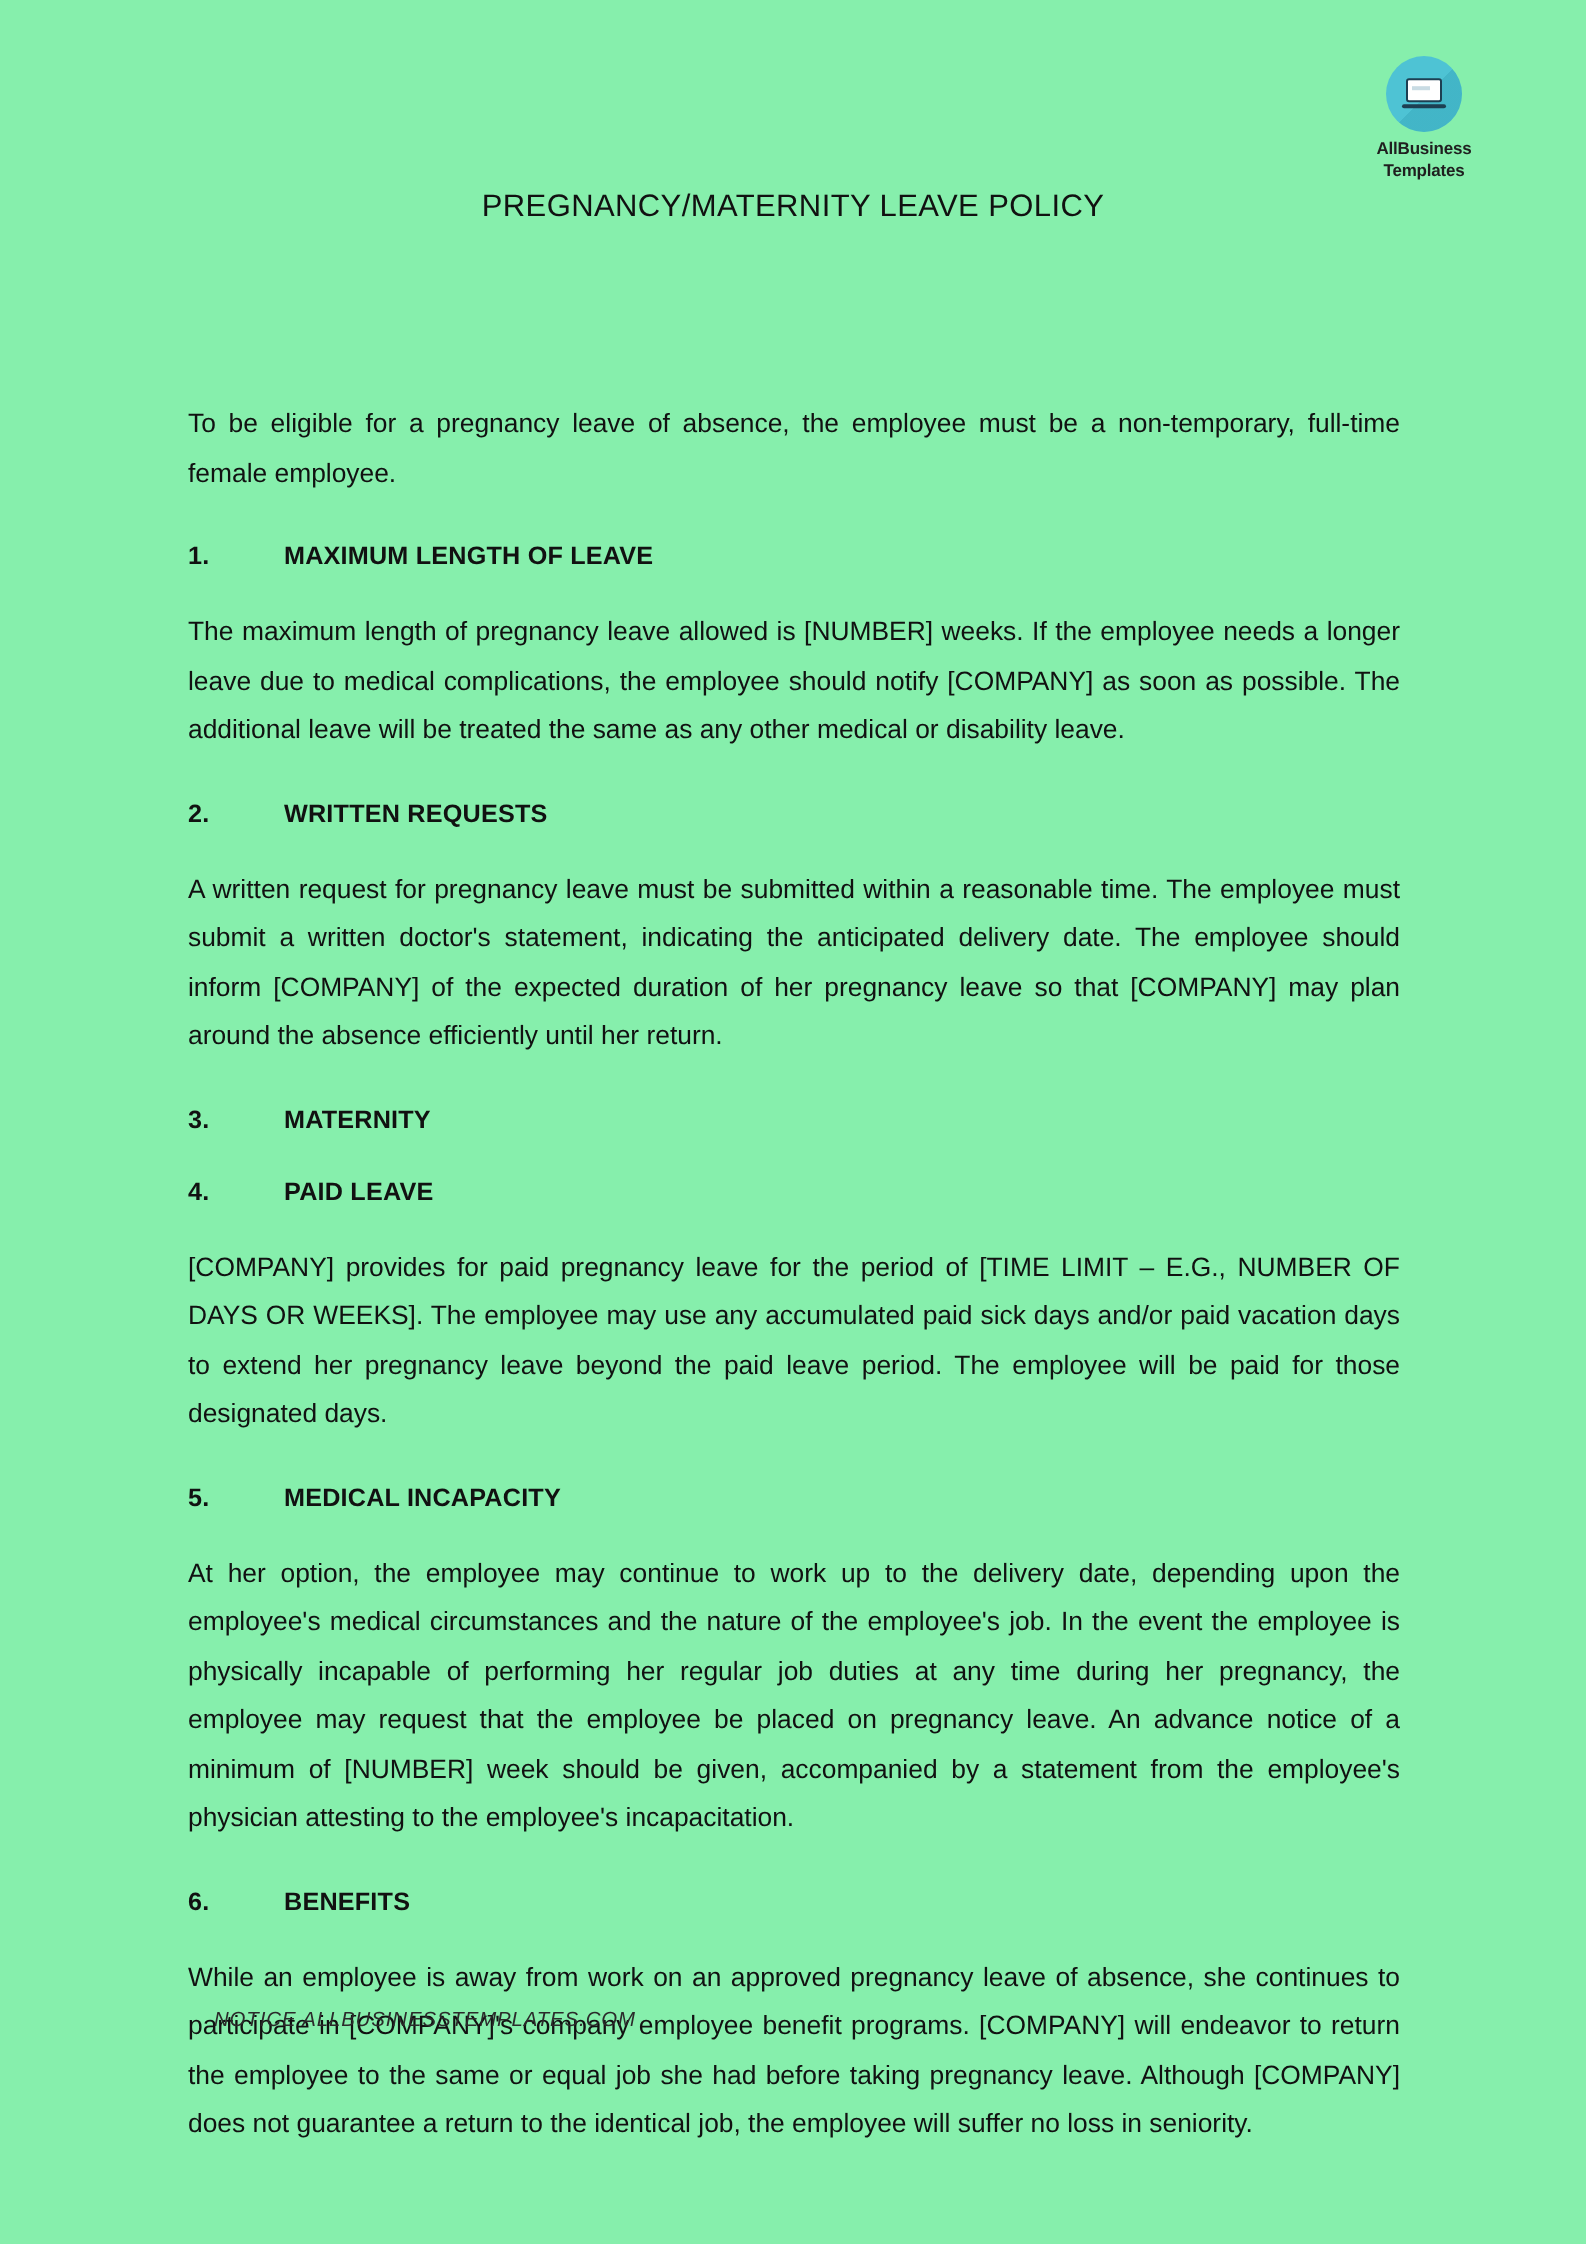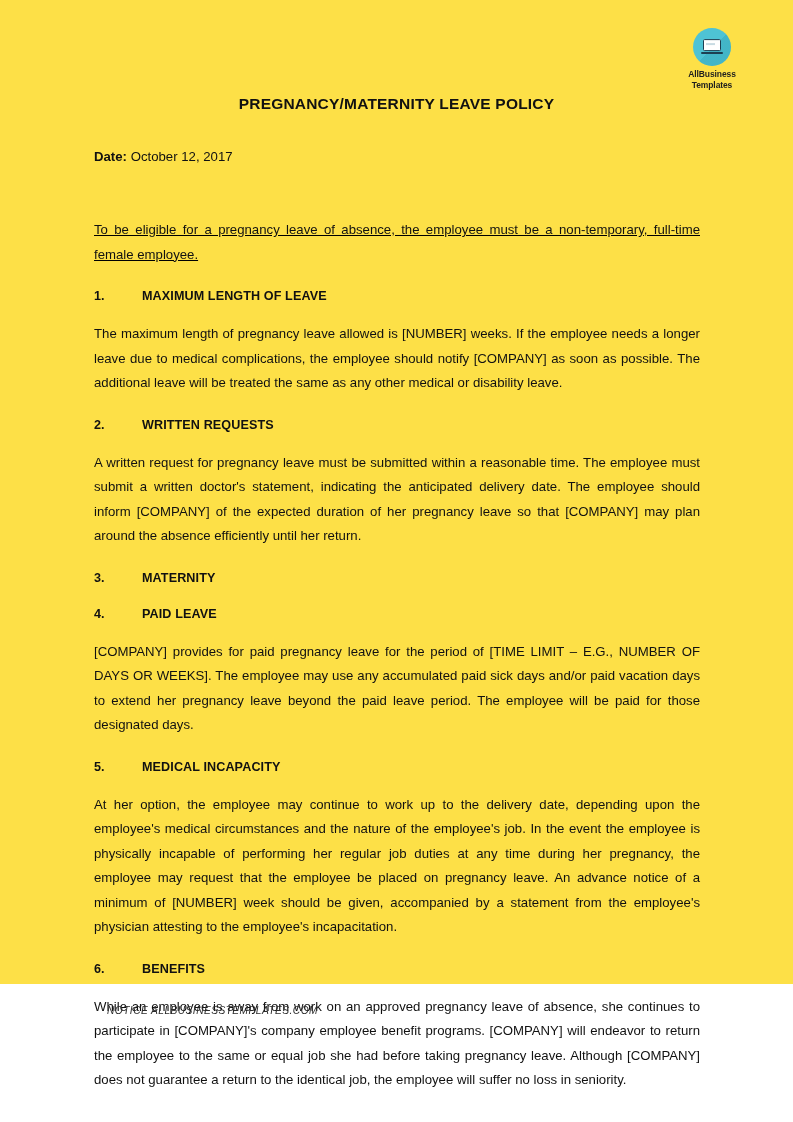--- a/index.html
+++ b/index.html
@@ -13,22 +13,22 @@
     position: relative;
     font-family: "Liberation Sans", sans-serif;
     color: #000000;
     overflow: hidden;
   }
 
   .page {
     position: absolute;
     left: 0; top: 0;
     width: 793px;
-    height: 984px;
-    background: #fde047;
+    height: 1122px;
+    background: #86efac;
   }
 
   
   .logo-block {
     position: absolute;
     right: 33px;
     top: 28px;
     width: 96px;
     text-align: center;
   }
@@ -90,21 +90,21 @@
   }
 
   
   .doc-title {
     position: absolute;
     left: 0;
     right: 0;
     top: 95px;
     text-align: center;
     font-size: 15.5px;
-    font-weight: bold;
+    font-weight: normal;
     letter-spacing: 0.2px;
     color: #111111;
   }
 
   
   .content {
     position: absolute;
     left: 94px;
     top: 148px;
     width: 606px;
@@ -114,21 +114,20 @@
     font-size: 13.2px;
     line-height: 18px;
     color: #111111;
   }
   .date-label {
     font-weight: bold;
   }
 
   .intro {
     margin-top: 52px;
-    text-decoration: underline;
   }
 
   p.body-text {
     margin: 0;
     font-size: 13.2px;
     line-height: 24.5px;
     text-align: justify;
     text-justify: inter-word;
     color: #111111;
     hyphens: none;
@@ -191,23 +190,20 @@
     <div class="logo-text">
       <div>AllBusiness</div>
       <div>Templates</div>
     </div>
   </div>
 
   <div class="doc-title">PREGNANCY/MATERNITY LEAVE POLICY</div>
 
   <div class="content">
 
-    <div class="date-line">
-      <span class="date-label">Date:</span><span> October 12, 2017</span>
-    </div>
 
     <div class="intro">
       <p class="body-text">To be eligible for a pregnancy leave of absence, the employee must be a non-temporary, full-time female employee.</p>
     </div>
 
     <div class="section">
       <div class="section-heading">
         <span class="section-num">1.</span>
         <span class="section-title">MAXIMUM LENGTH OF LEAVE</span>
       </div>

